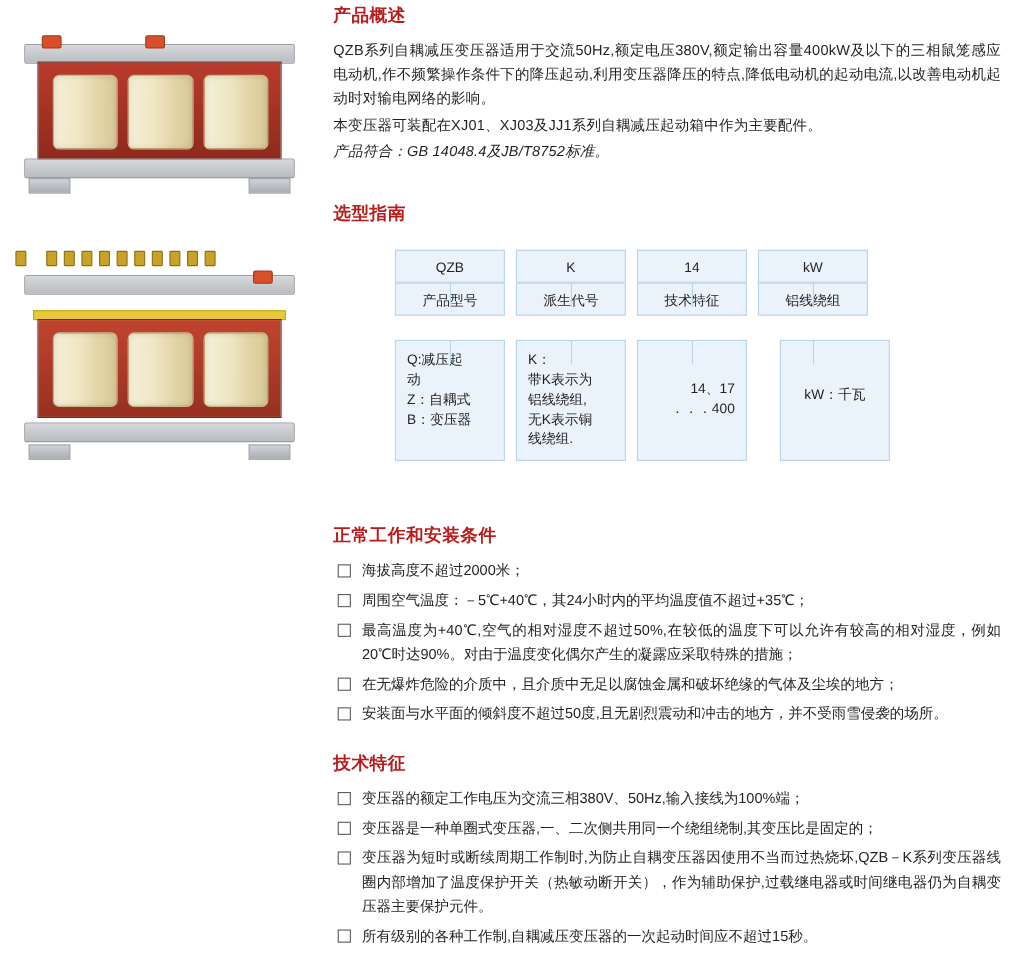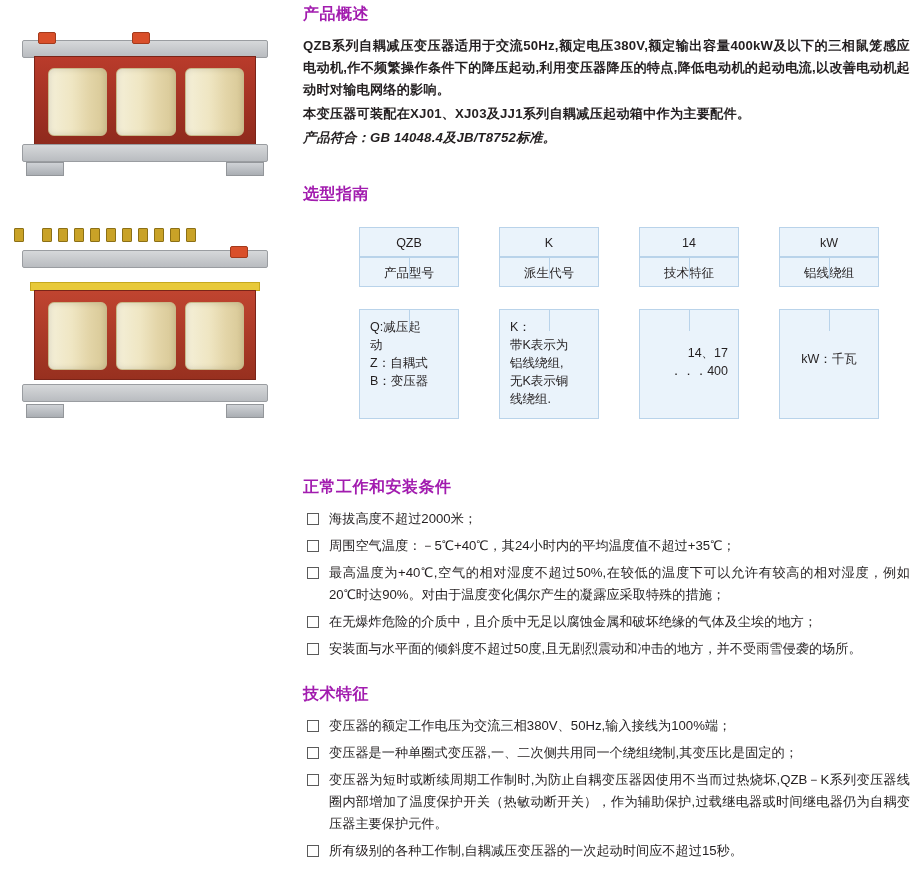--- a/index.html
+++ b/index.html
@@ -107,45 +107,44 @@
   }
 
   
   .content {
     position: absolute;
     left: 303px;
     top: 0;
     width: 607px;
   }
   h2.section {
-    color: #a21caf;
+    color: #b91c1c;
     font-size: 16px;
     font-weight: bold;
     margin: 0 0 10px 0;
     letter-spacing: .5px;
   }
   .sec-overview { position: absolute; left: 0; top: 4px; width: 607px; }
   .sec-guide    { position: absolute; left: 0; top: 184px; width: 607px; }
   .sec-cond     { position: absolute; left: 0; top: 477px; width: 607px; }
   .sec-tech     { position: absolute; left: 0; top: 684px; width: 607px; }
 
   p.body {
     margin: 0 0 2px 0;
     font-size: 13.2px;
     line-height: 22px;
     text-align: justify;
     letter-spacing: .2px;
-    font-weight: bold;
   }
   p.body.italic { font-style: italic; }
 
   
   .model-table {
     display: flex;
-    gap: 40px;
+    gap: 10px;
     margin-top: 22px;
     padding-left: 56px;
   }
   .model-col {
     width: 100px;
     display: flex;
     flex-direction: column;
     align-items: center;
   }
   .cell {
@@ -310,21 +309,21 @@
 ．．．400</div>
           </div>
         </div>
 
         <div class="model-col">
           <div class="col-wrap">
             <div class="cell code">kW</div>
             <div class="connector vline1"></div>
             <div class="cell name">铝线绕组</div>
             <div class="connector vline2"></div>
-            <div class="cell desc" style="text-align:center;padding-top:40px;">kW：千瓦</div>
+            <div class="cell desc" style="text-align:center;padding-top:40px;margin-left:20px;">kW：千瓦</div>
           </div>
         </div>
 
       </div>
     </section>
 
     <section class="sec-cond">
       <h2 class="section">正常工作和安装条件</h2>
       <ul class="cklist">
         <li><span class="box"></span><span>海拔高度不超过2000米；</span></li>

